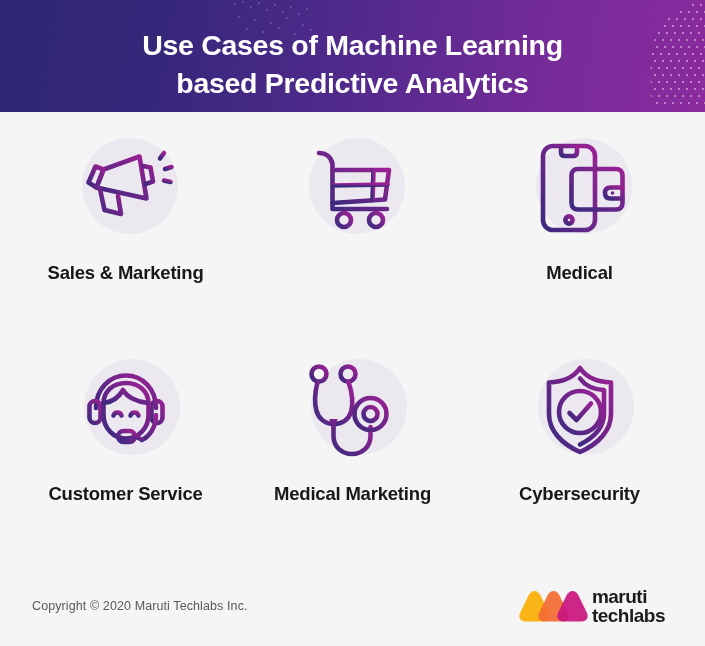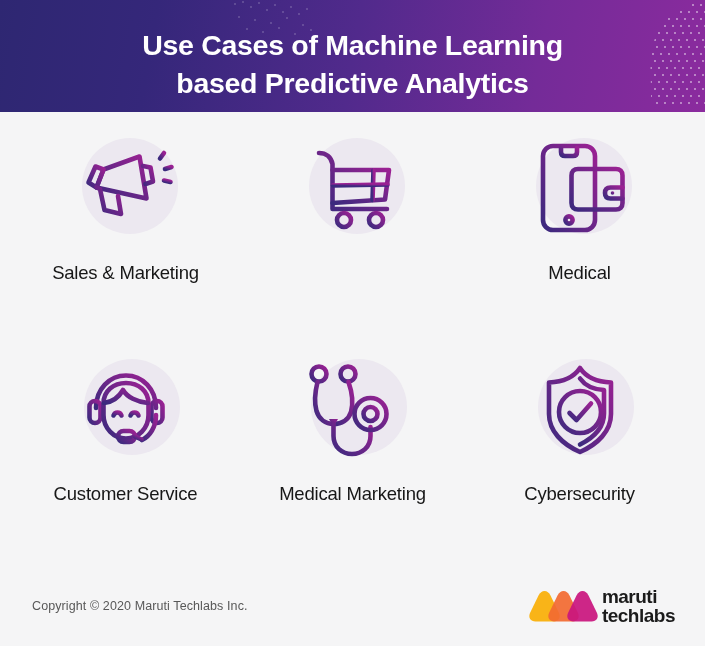--- a/index.html
+++ b/index.html
@@ -99,38 +99,38 @@
     background: #ECE8F0;
   }
   .icon-wrap svg {
     position: relative;
     z-index: 2;
     display: block;
   }
   .cell-label {
     margin-top: 18px;
     font-size: 18.5px;
-    font-weight: normal;
+    font-weight: bold;
     color: #171717;
     letter-spacing: -0.2px;
     text-align: center;
     font-family: "Liberation Sans", sans-serif;
   }
   .row2 .icon-disc {
     left: 14px;
   }
 
   
   .footer {
     flex: none;
     height: 72px;
     display: flex;
     align-items: center;
     justify-content: space-between;
-    padding: 0 30px 8px 32px;
+    padding: 0 40px 8px 32px;
     box-sizing: border-box;
   }
   .copyright {
     font-size: 12.5px;
     color: #585858;
     font-family: "Liberation Sans", sans-serif;
     letter-spacing: 0.1px;
   }
   .logo {
     display: flex;

